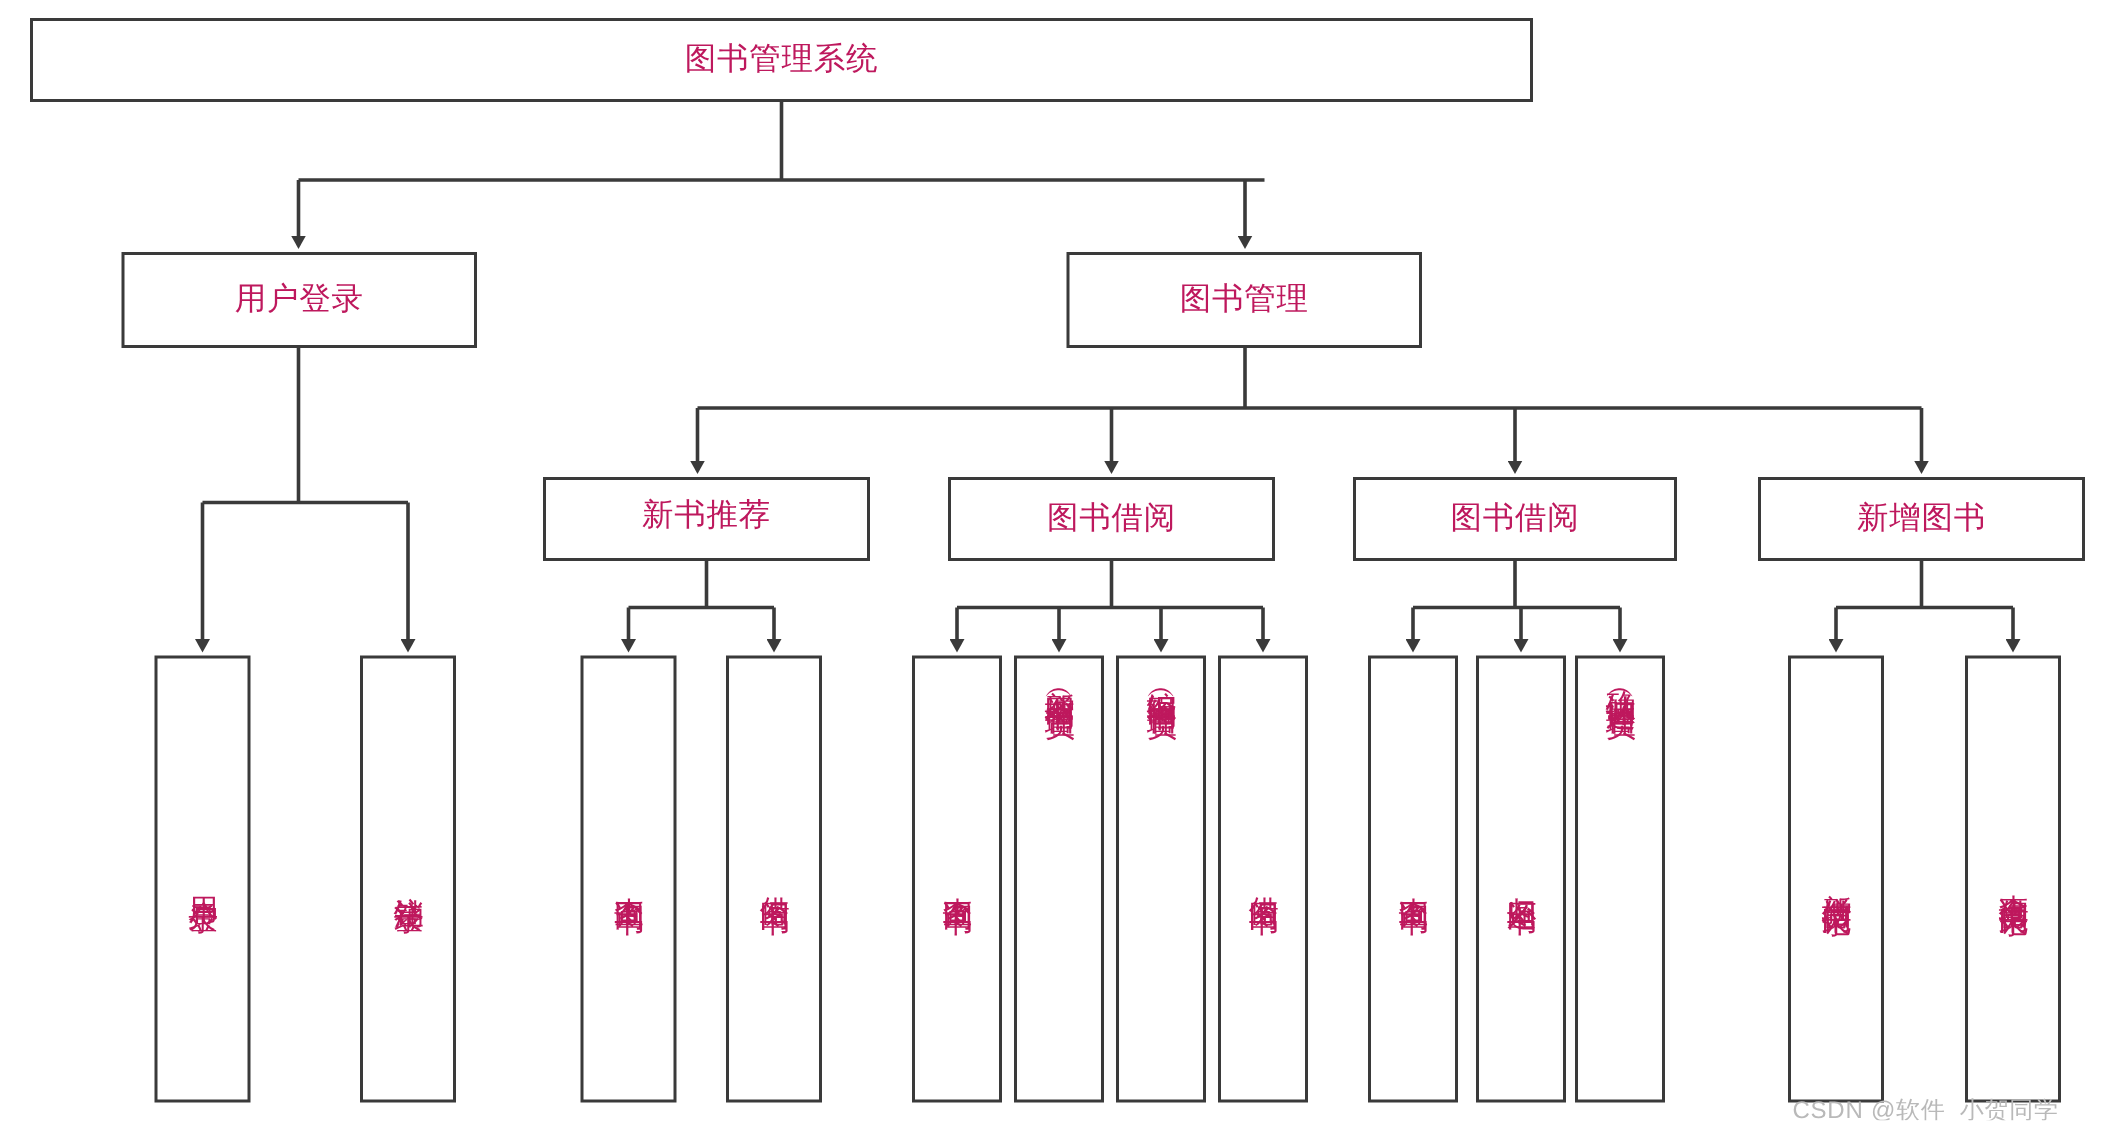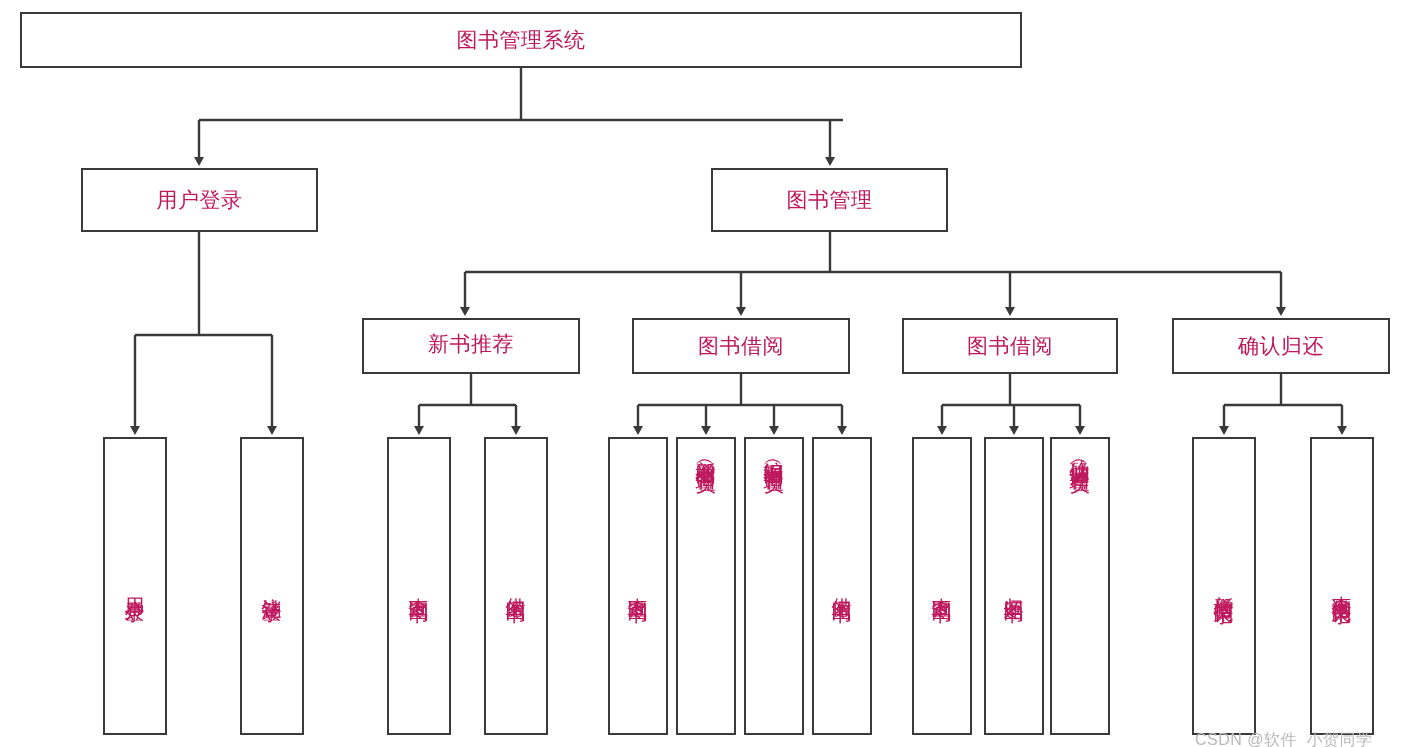--- a/index.html
+++ b/index.html
@@ -148,21 +148,21 @@
 
   <div class="node horizontal" style="left:632px; top:318px; width:218px; height:56px;">
     <span class="label">图书借阅</span>
   </div>
 
   <div class="node horizontal" style="left:902px; top:318px; width:216px; height:56px;">
     <span class="label">图书借阅</span>
   </div>
 
   <div class="node horizontal" style="left:1172px; top:318px; width:218px; height:56px;">
-    <span class="label">确认归还</span>
+    <span class="label">新增图书</span>
   </div>
 
   <div class="node vertical center-text" style="left:103px; top:437px; width:64px; height:298px;">
     <span class="label">用户登录</span>
   </div>
 
   <div class="node vertical center-text" style="left:240px; top:437px; width:64px; height:298px;">
     <span class="label">注销登录</span>
   </div>
 

